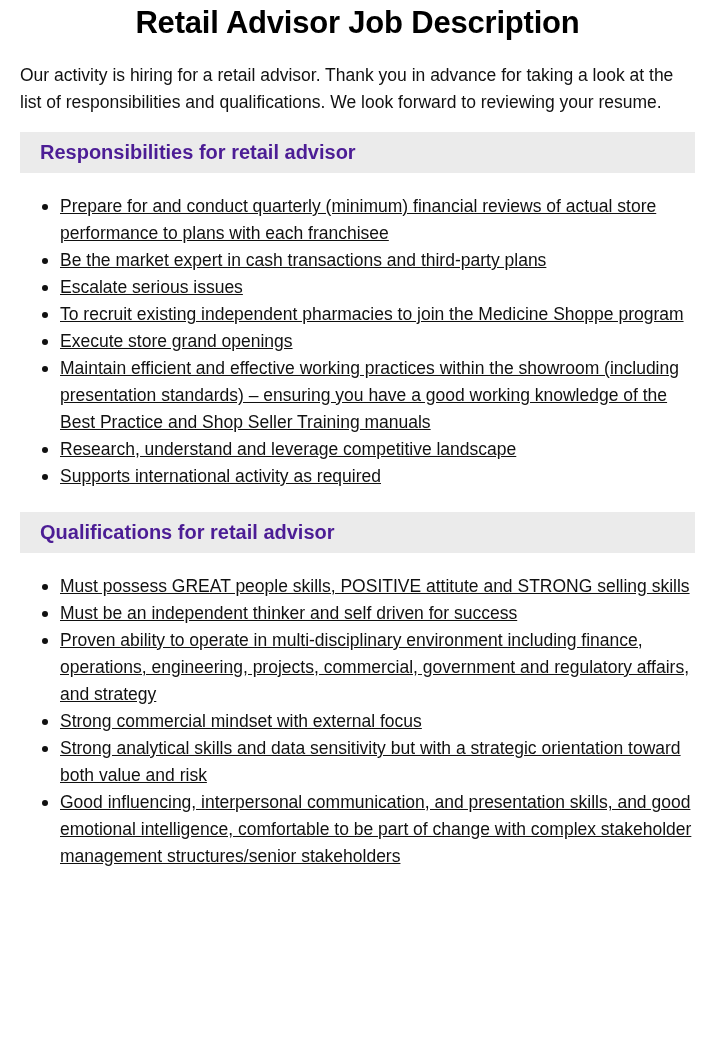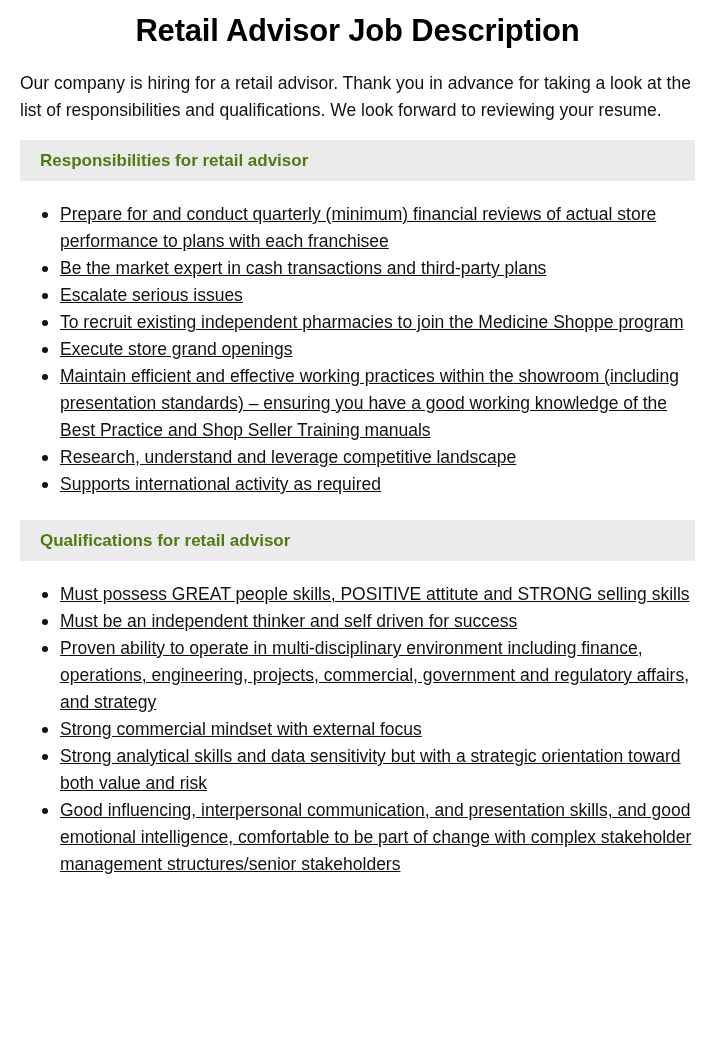--- a/index.html
+++ b/index.html
@@ -12,21 +12,21 @@
       height: 1056px;
       overflow: hidden;
       font-family: "Liberation Sans", "DejaVu Sans", sans-serif;
       color: #111111;
     }
     .page {
       padding: 0 25px 0 20px;
     }
     h1.title {
       margin: 0;
-      padding-top: 10px;
+      padding-top: 2px;
       height: 42px;
       text-align: center;
       font-size: 31px;
       font-weight: bold;
       line-height: 42px;
       color: #000000;
       letter-spacing: -0.2px;
     }
     .intro {
       margin: 18px 0 0 0;
@@ -34,23 +34,23 @@
       line-height: 27px;
       color: #111111;
     }
     .section-header {
       margin-top: 16px;
       height: 41px;
       background: #ebebeb;
       display: flex;
       align-items: center;
       padding-left: 20px;
-      font-size: 17px;
+      font-size: 20px;
       font-weight: bold;
-      color: #4d7c0f;
+      color: #4c1d95;
     }
     ul.bullets {
       margin: 20px 0 0 0;
       padding: 0 0 0 40px;
       list-style: none;
     }
     ul.bullets li {
       position: relative;
       font-size: 17.5px;
       line-height: 27px;
@@ -69,21 +69,21 @@
     }
     .section-gap {
       height: 6px;
     }
   </style>
 </head>
 <body>
 
 <div class="page">
   <h1 class="title">Retail Advisor Job Description</h1>
-  <p class="intro">Our company is hiring for a retail advisor. Thank you in advance for taking a look at the list of responsibilities and qualifications. We look forward to reviewing your resume.</p>
+  <p class="intro">Our activity is hiring for a retail advisor. Thank you in advance for taking a look at the list of responsibilities and qualifications. We look forward to reviewing your resume.</p>
 
   <div class="section-header">Responsibilities for retail advisor</div>
   <ul class="bullets">
     <li>Prepare for and conduct quarterly (minimum) financial reviews of actual store performance to plans with each franchisee</li>
     <li>Be the market expert in cash transactions and third-party plans</li>
     <li>Escalate serious issues</li>
     <li>To recruit existing independent pharmacies to join the Medicine Shoppe program</li>
     <li>Execute store grand openings</li>
     <li>Maintain efficient and effective working practices within the showroom (including presentation standards) – ensuring you have a good working knowledge of the Best Practice and Shop Seller Training manuals</li>
     <li>Research, understand and leverage competitive landscape</li>

